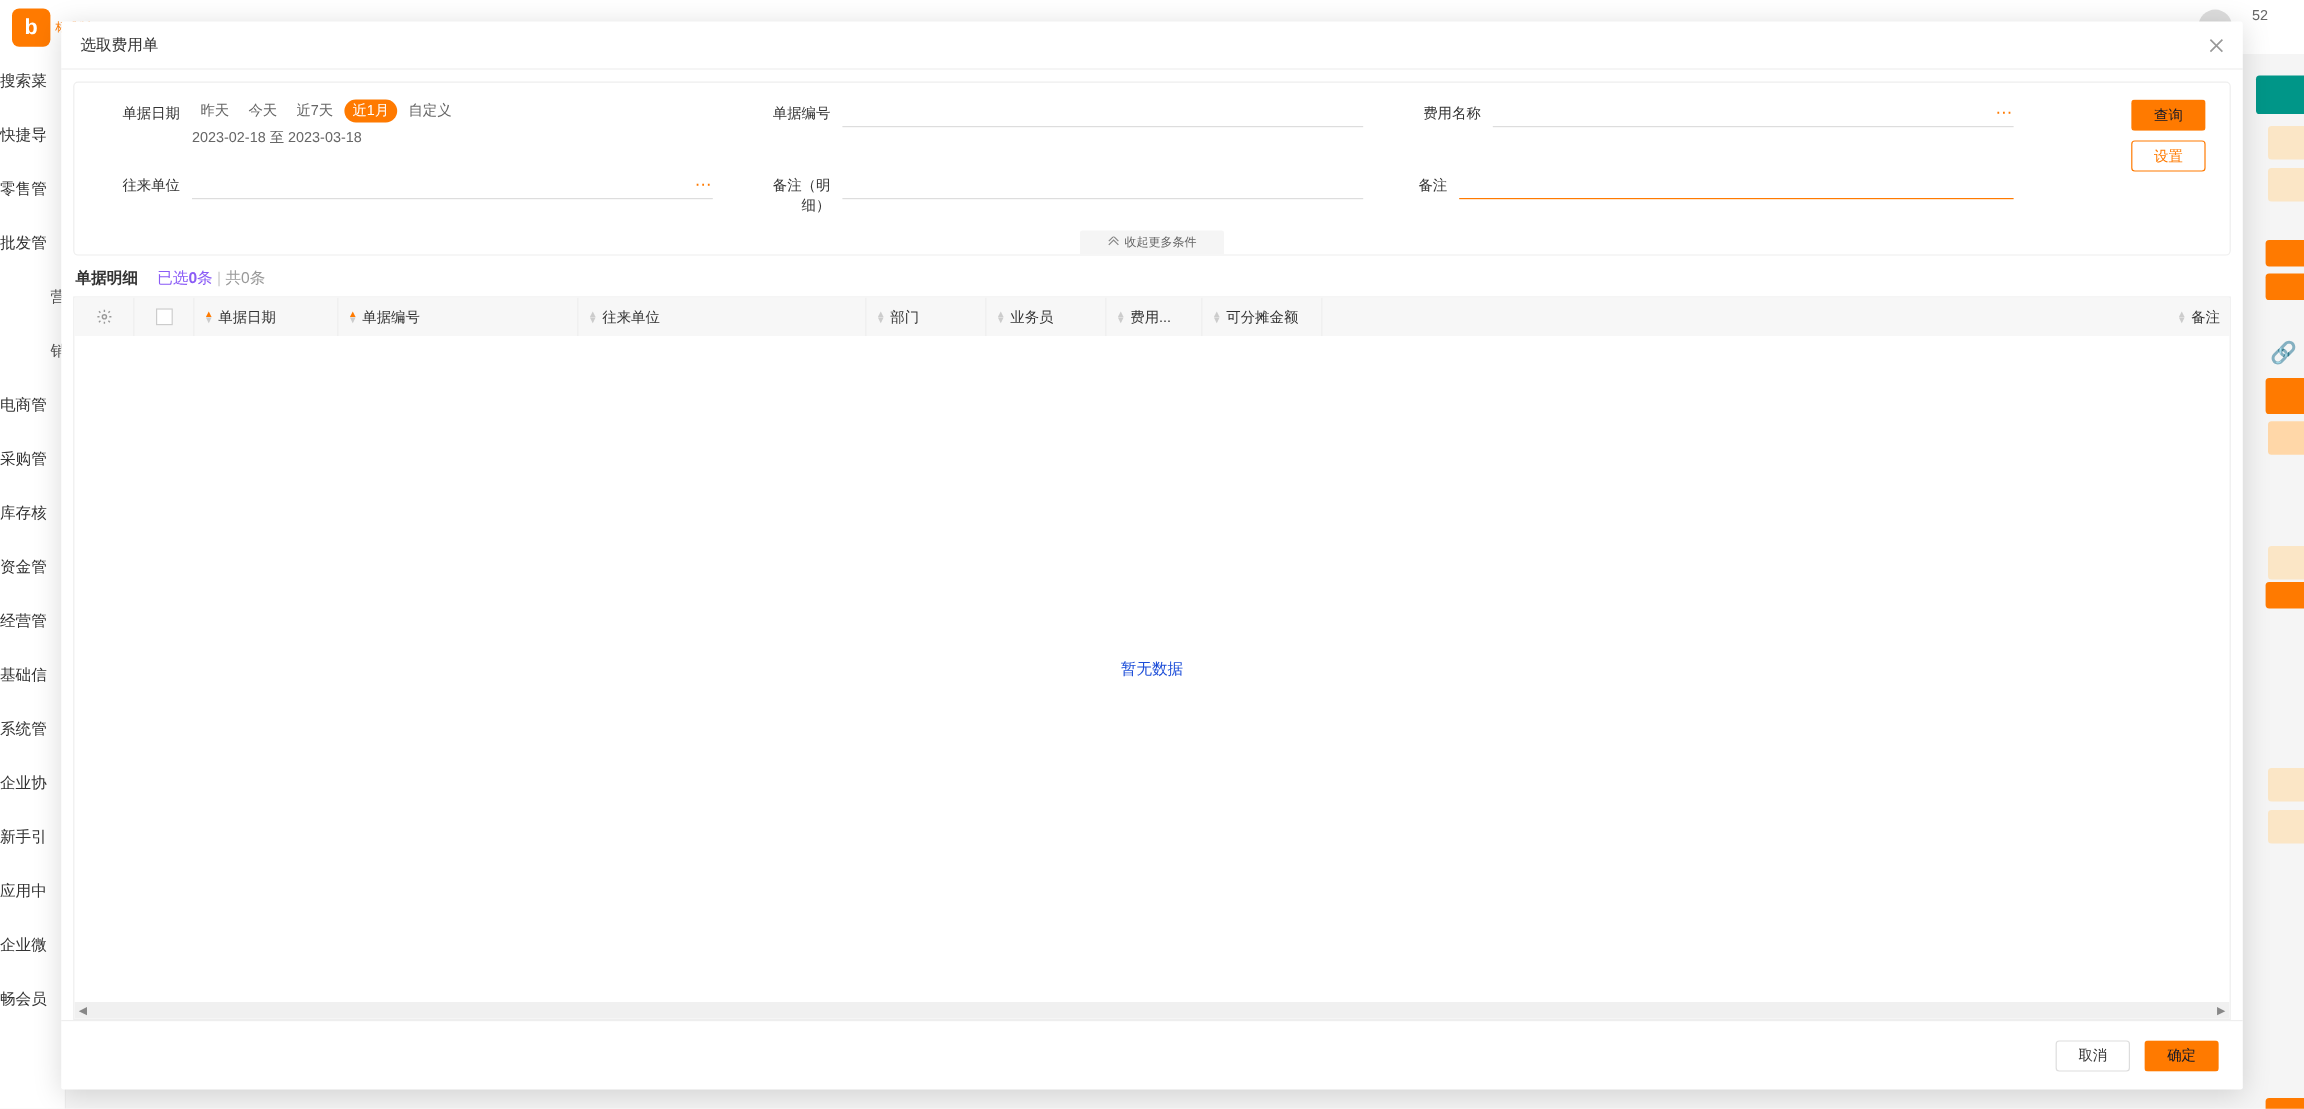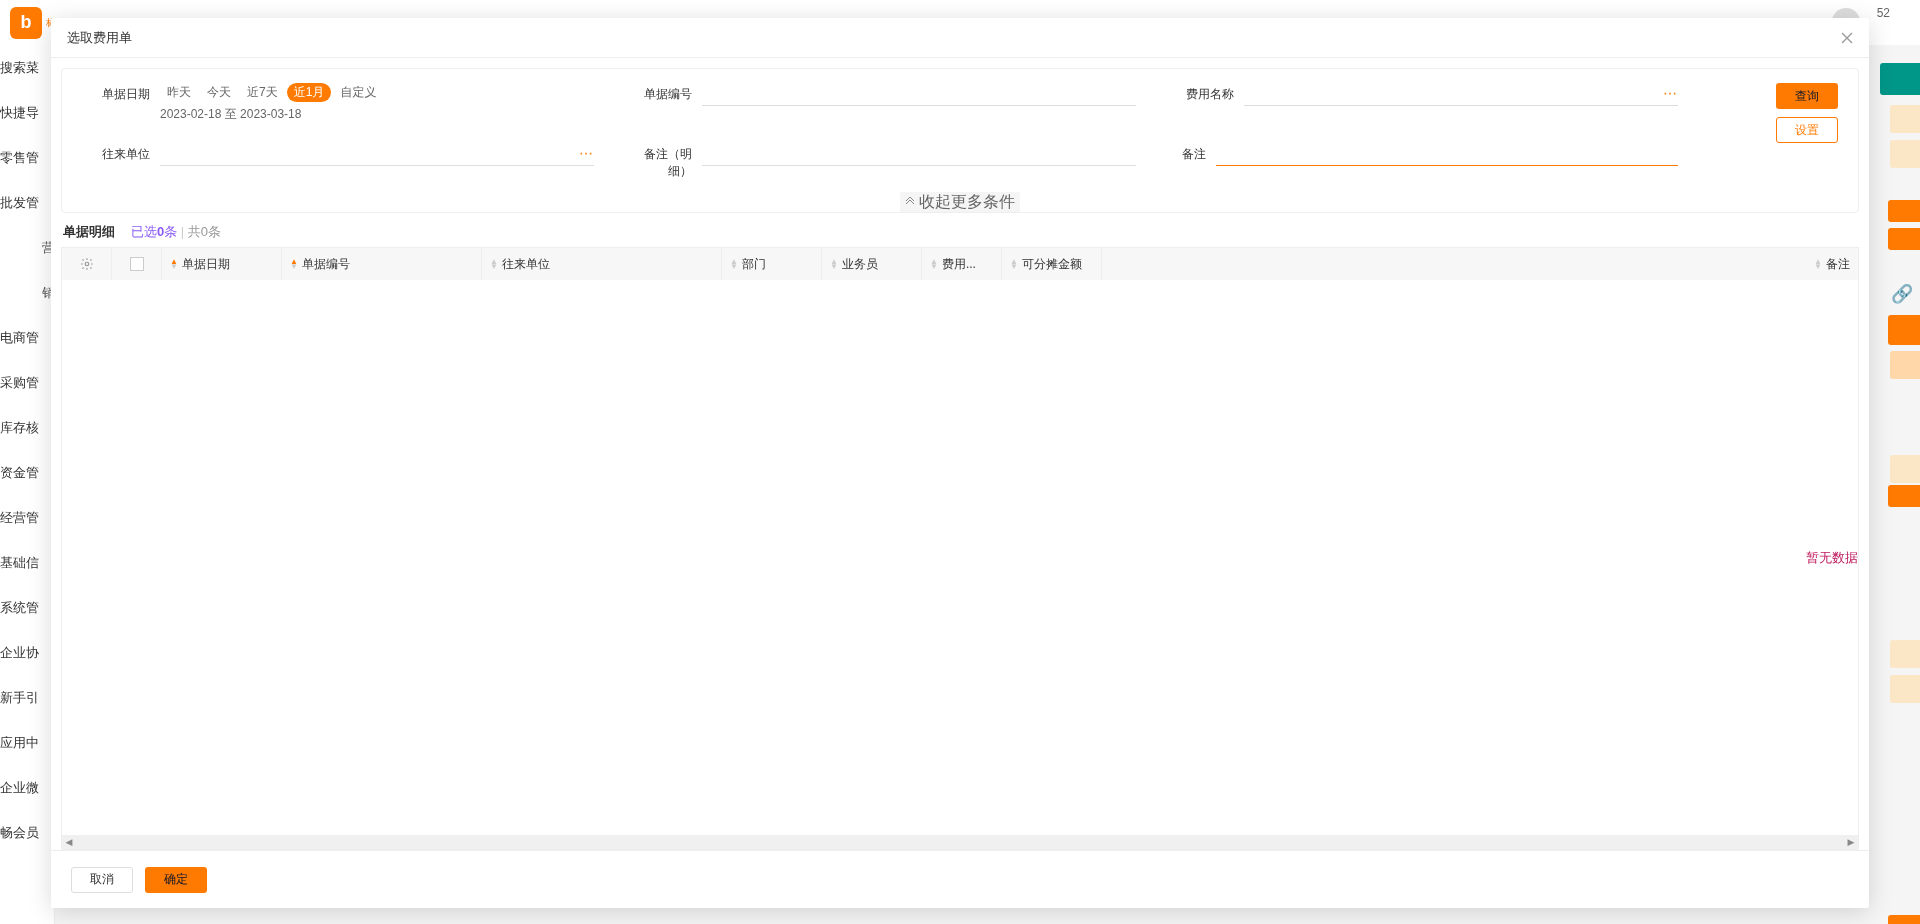--- a/index.html
+++ b/index.html
@@ -145,21 +145,21 @@
     .btn-primary { background:#ff7a00; color:#0f172a; }
     .btn-outline { background:#fff; color:#ff7a00; border-color:#ff7a00; }
     .btn-default { background:#fff; color:#333; border-color:#ddd;}
     .collapse-bar {
       margin: 12px auto 0 auto;
       width: 120px;
       height: 20px;
       background:#f5f5f5;
       display:flex;align-items:center;justify-content:center;
       gap:4px;
-      font-size:16px; color:#666;
+      font-size:10px; color:#666;
       border-radius: 2px 2px 0 0;
       cursor:pointer;
     }
     
     .tabs-row {
       display:flex; align-items:center; gap:16px;
       padding: 10px 2px 6px 2px;
       font-size: 13px;
     }
     .tab { color:#333; font-weight: 600; }
@@ -184,37 +184,37 @@
     .checkbox {
       width:14px;height:14px;border:1px solid #ccc;background:#fff;display:inline-block;
     }
     .sort-arrows {
       display:inline-flex; flex-direction:column; line-height:5px; font-size:8px;
     }
     .arrow { color:#ccc; }
     .arrow.active { color:#ff7a00; }
     .tbody-empty {
       position:absolute; left:0; right:0; top:32px; bottom:14px;
-      display:flex; align-items:center; justify-content:flex-end;
-      color:#be185d; font-size:13px;
+      display:flex; align-items:center; justify-content:center;
+      color:#1d4ed8; font-size:13px;
     }
     .hscroll {
       position:absolute; left:0; right:0; bottom:0; height:14px;
       background:#f0f0f0;
       display:flex; align-items:center;
     }
     .hscroll-left,.hscroll-right{
       width:14px;height:14px;display:flex;align-items:center;justify-content:center;
       color:#888;font-size:9px;cursor:pointer;
     }
     .hscroll-track{flex:1;height:10px;}
     
     .modal-footer {
       height: 58px; border-top: 1px solid #eee;
-      display:flex; align-items:center; 
+      display:flex; align-items:center; justify-content:flex-end;
       gap:12px; padding: 0 20px;
     }
     svg { display:block; }
   </style>
 </head>
 <body>
 
 <div class="app-bg">
   <div class="app-header">
     <div class="app-logo">b</div>

